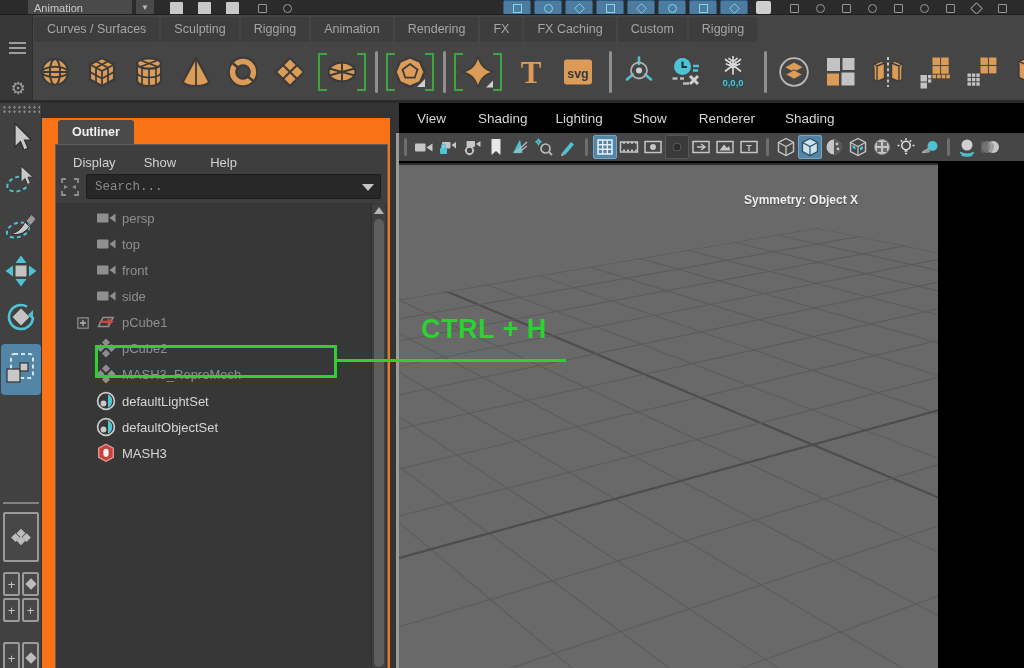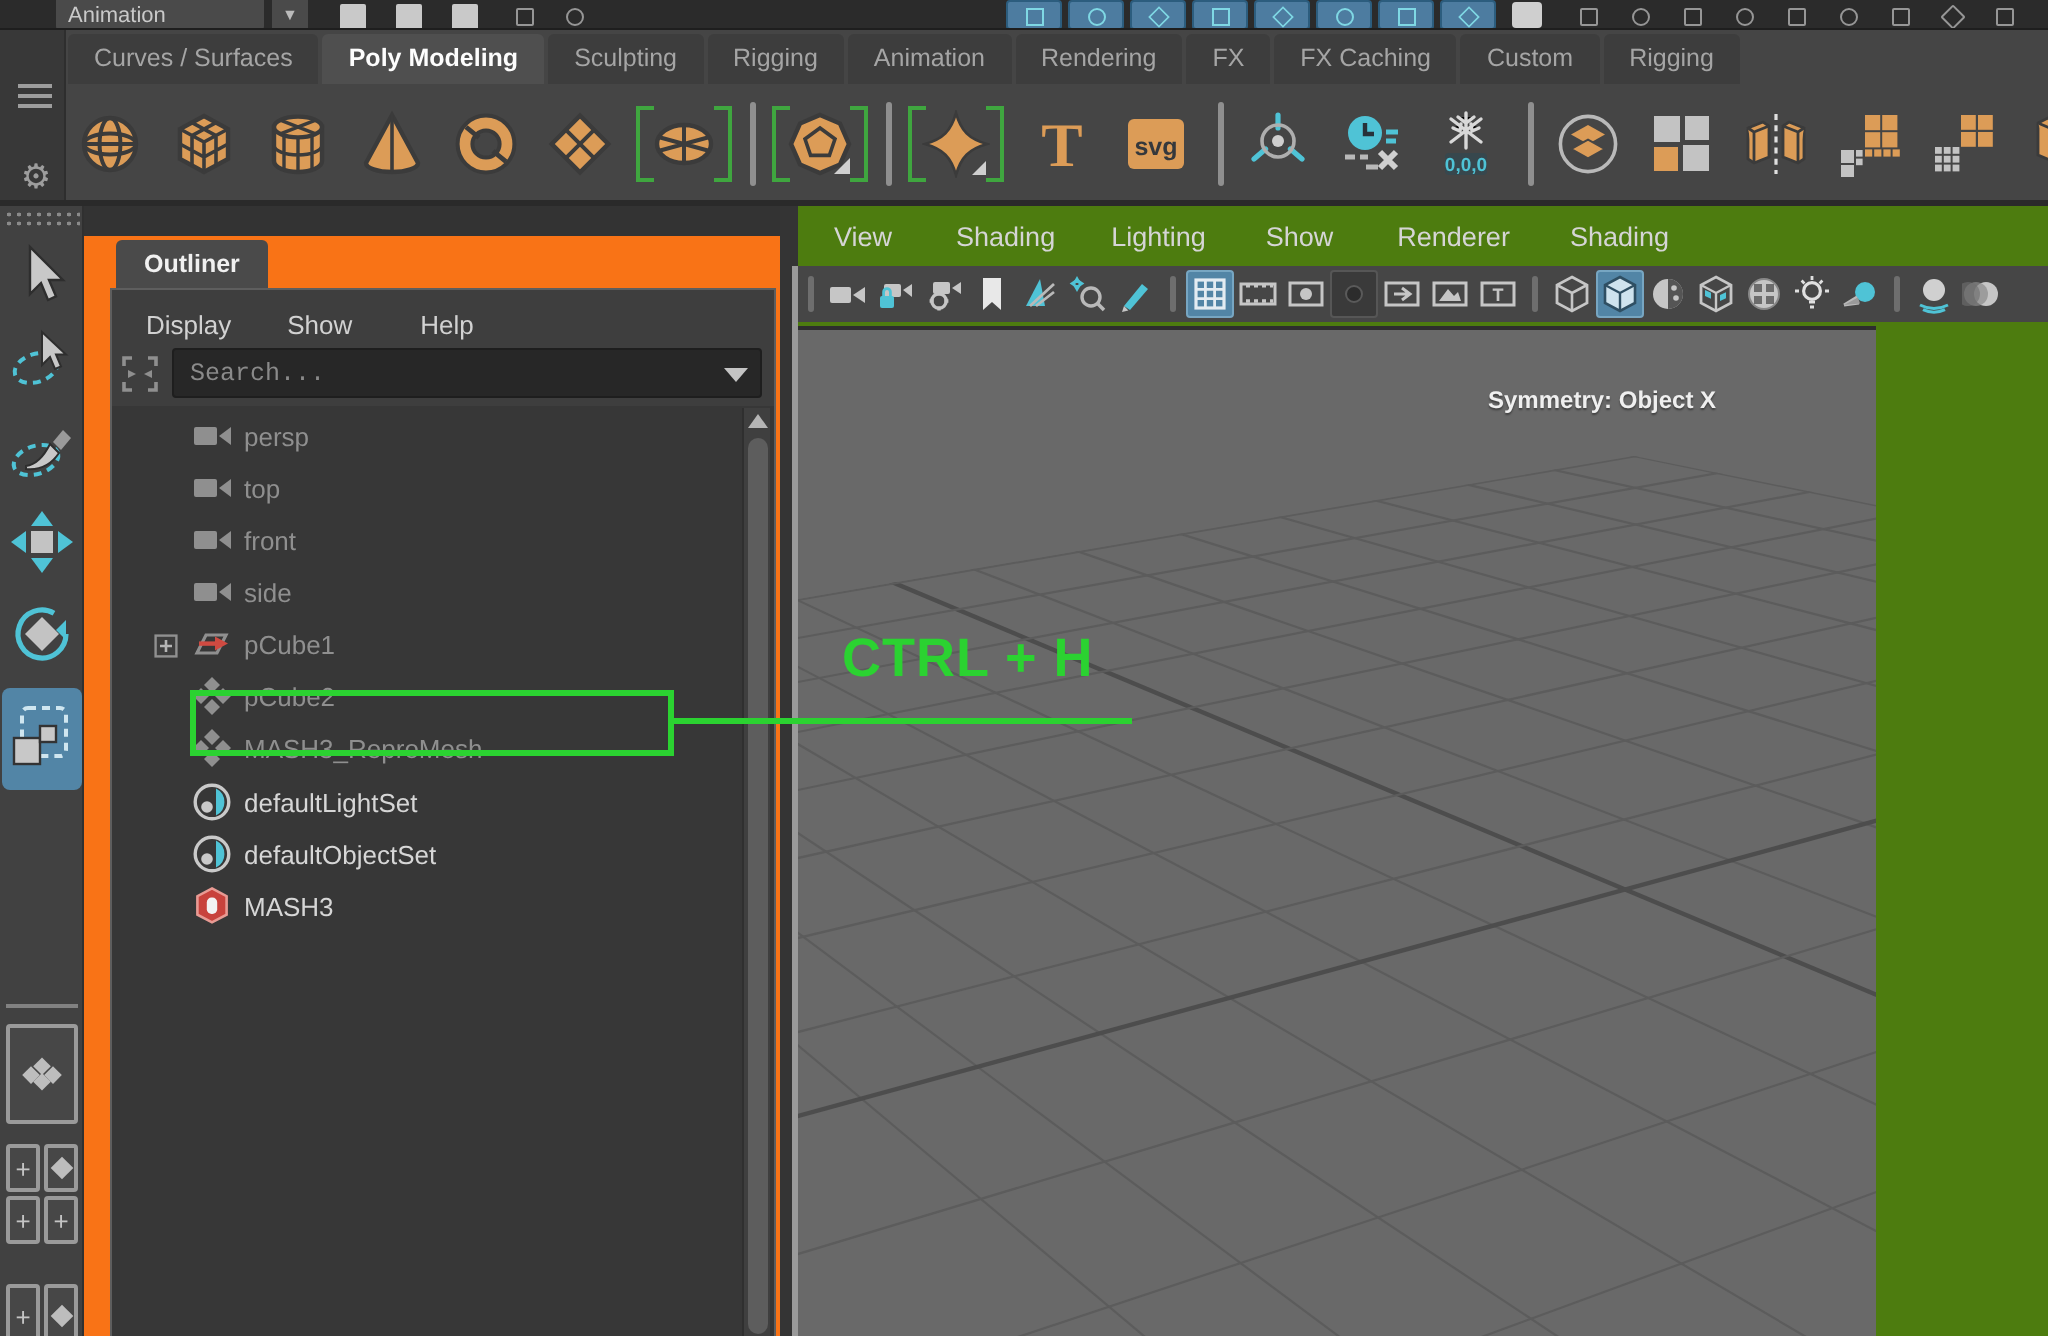--- a/index.html
+++ b/index.html
@@ -70,21 +70,21 @@
   .grey .olabel{color:#8f8f8f}
   .grey .oicn{color:#8f8f8f}
   .lit .olabel{color:#d6d6d6}
   .lit .oicn{color:#c9c9c9}
   .expander{position:absolute;width:12px;height:12px}
   .scrollbar{position:absolute;right:2px;top:1px;width:14px;height:477px;background:#3f3f3f;border-left:1px solid #2f2f2f}
   .sb-up{position:absolute;top:3px;left:2px;width:0;height:0;border-left:5px solid transparent;border-right:5px solid transparent;border-bottom:7px solid #b5b5b5}
   .sb-thumb{position:absolute;top:15px;left:1.5px;width:10px;height:448px;background:#5d5d5d;border-radius:5px}
 
   
-  .vp-zone{left:390px;top:103px;width:634px;height:565px;background:#4d7c0f}
+  .vp-zone{left:390px;top:103px;width:634px;height:565px;background:#000000}
   .vp-gap{left:0;top:0;width:9px;height:565px;background:#343434}
   .vp-edge{left:6px;top:30px;width:3px;height:535px;background:#9a9a9a}
   .vp-menus{left:9px;top:0;right:0;height:30px;display:flex;align-items:center;padding-left:8px}
   .vp-menu{color:#d5d5d5;font-size:13.5px;padding:0 10px}
   .vp-toolbar{left:9px;top:30px;right:0;height:28px;display:flex;align-items:center;background:#464646}
   .vt{width:24px;height:24px;display:flex;align-items:center;justify-content:center;flex:0 0 auto}
   .vt svg{width:20px;height:20px}
   .vt.blue{background:#5285a6;border:1px solid #77a6c2;border-radius:2px}
   .vt.dark{background:#3a3a3a;border:1px solid #565656;border-radius:2px}
   .vt-handle{width:3px;height:18px;background:#6e6e6e;border-radius:2px;margin:0 5px;flex:0 0 auto}
@@ -144,21 +144,20 @@
 </div>
 
 <div class="abs shelf">
   <div class="abs shelf-gutter">
     <div class="abs hamburger"></div>
     <div class="abs gear">⚙</div>
   </div>
 
   <div class="tabbar abs">
     <div class="tab">Curves / Surfaces</div>
-    <div class="tab active">Poly Modeling</div>
     <div class="tab">Sculpting</div>
     <div class="tab">Rigging</div>
     <div class="tab">Animation</div>
     <div class="tab">Rendering</div>
     <div class="tab">FX</div>
     <div class="tab">FX Caching</div>
     <div class="tab">Custom</div>
     <div class="tab">Rigging</div>
   </div>
 

